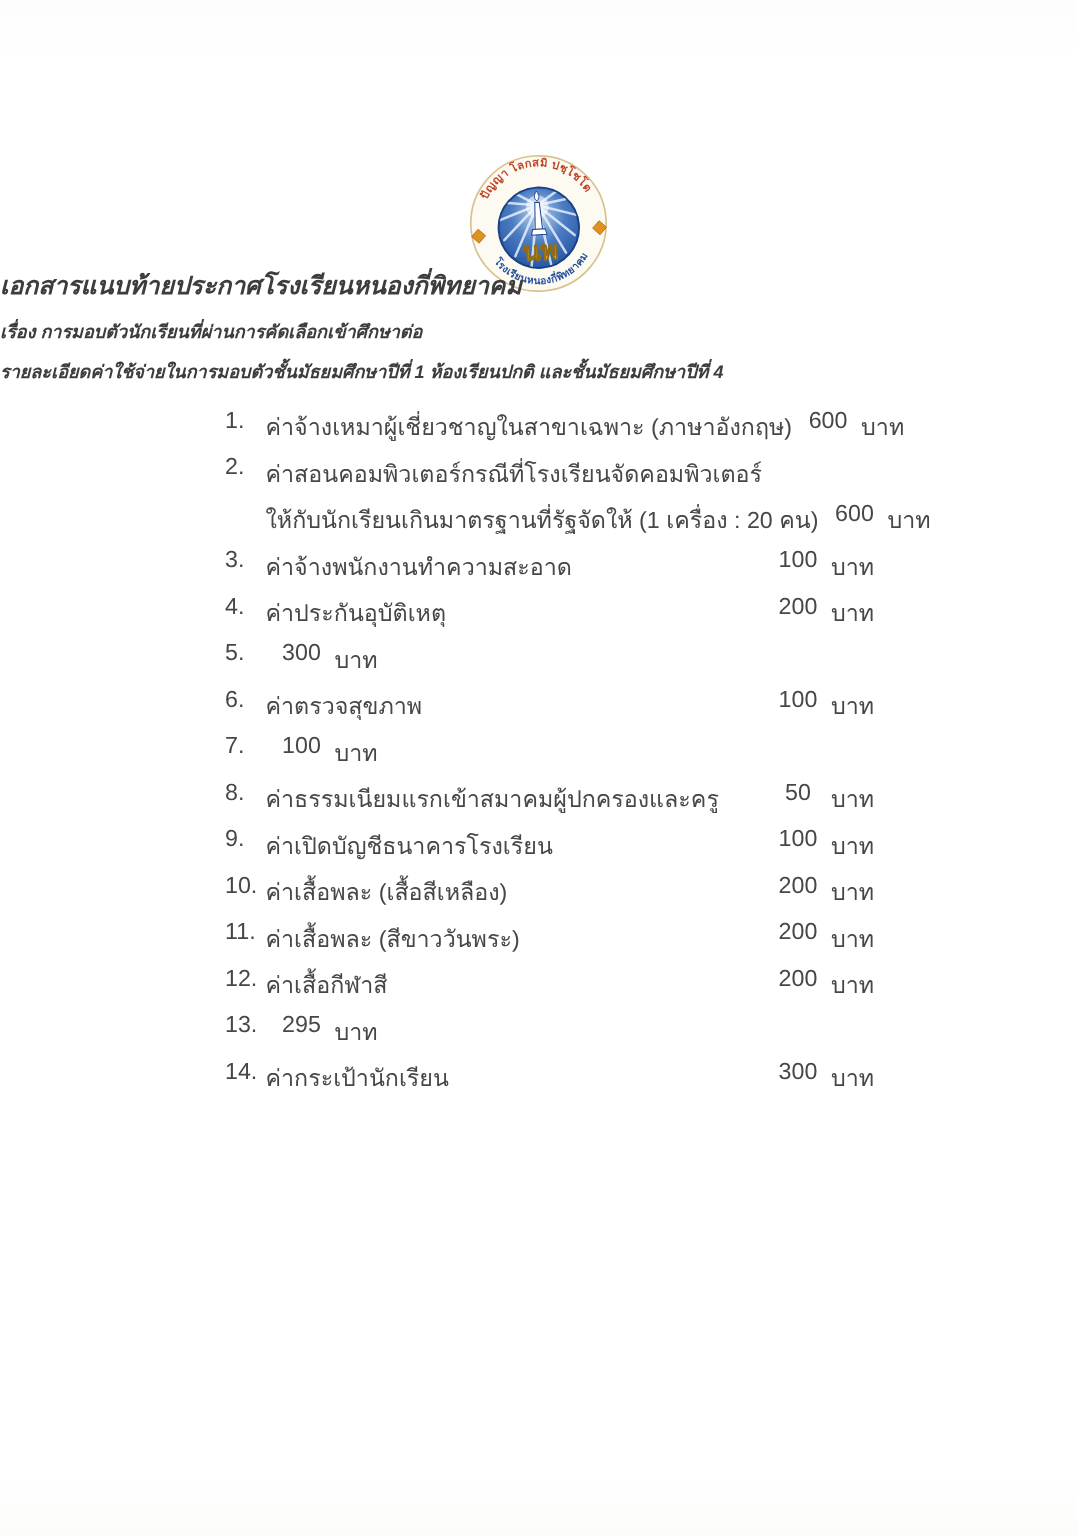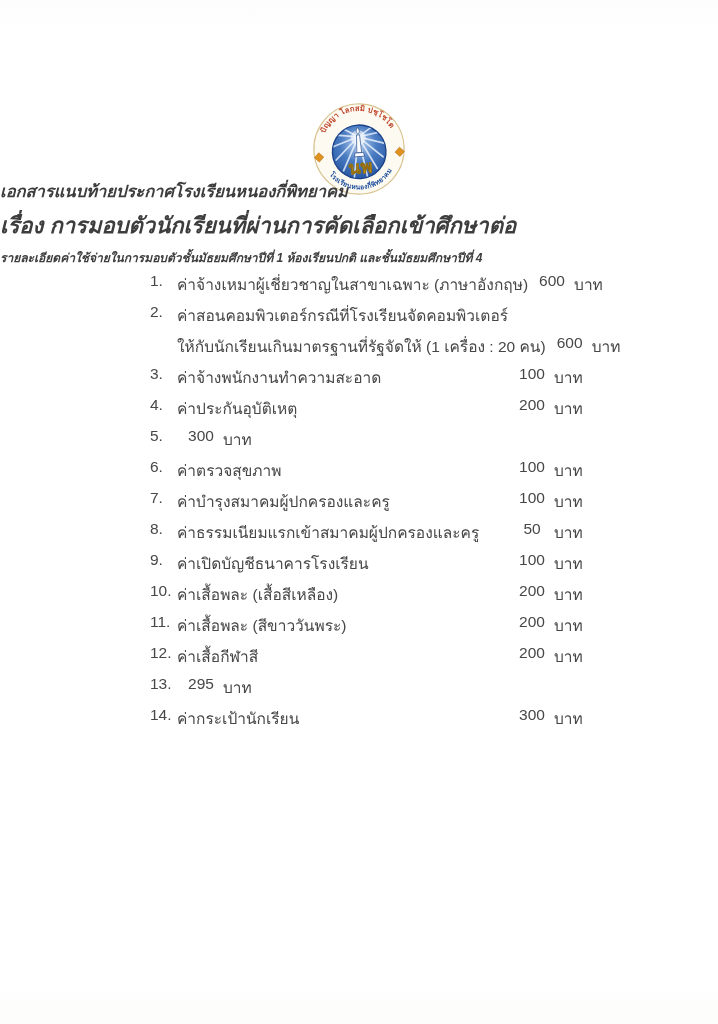--- a/index.html
+++ b/index.html
@@ -23,21 +23,21 @@
   .headings{
     position:absolute;top:183px;left:0;right:0;
     text-align:left;
     font-style:italic;
   }
   .h1,.h2,.h3{
     font-weight:bold;color:#3d3d3d;
     line-height:1;
   }
   .h1{font-size:16.5px;margin:0 0 15px 0;}
-  .h2{font-size:22px;margin:12px 0 15px 0;}
+  .h2{font-size:12px;margin:12px 0 15px 0;}
   .h3{font-size:12px;margin:0;}
   .fee-list{
     position:absolute;top:272px;left:150px;width:440px;
   }
   .fee-row{
     display:flex;align-items:flex-start;
     height:31px;
     font-size:15.5px;color:#474747;
   }
   .cell-no{width:27px;flex:none;}
@@ -153,21 +153,20 @@
       <div class="cell-unit">บาท</div>
     </div>
       <div class="fee-row">
       <div class="cell-no">6.</div>
       <div class="cell-label">ค่าตรวจสุขภาพ</div>
       <div class="cell-amount">100</div>
       <div class="cell-unit">บาท</div>
     </div>
       <div class="fee-row">
       <div class="cell-no">7.</div>
-      <div class="cell-label">ค่าบำรุงสมาคมผู้ปกครองและครู</div>
       <div class="cell-amount">100</div>
       <div class="cell-unit">บาท</div>
     </div>
       <div class="fee-row">
       <div class="cell-no">8.</div>
       <div class="cell-label">ค่าธรรมเนียมแรกเข้าสมาคมผู้ปกครองและครู</div>
       <div class="cell-amount">50</div>
       <div class="cell-unit">บาท</div>
     </div>
       <div class="fee-row">

